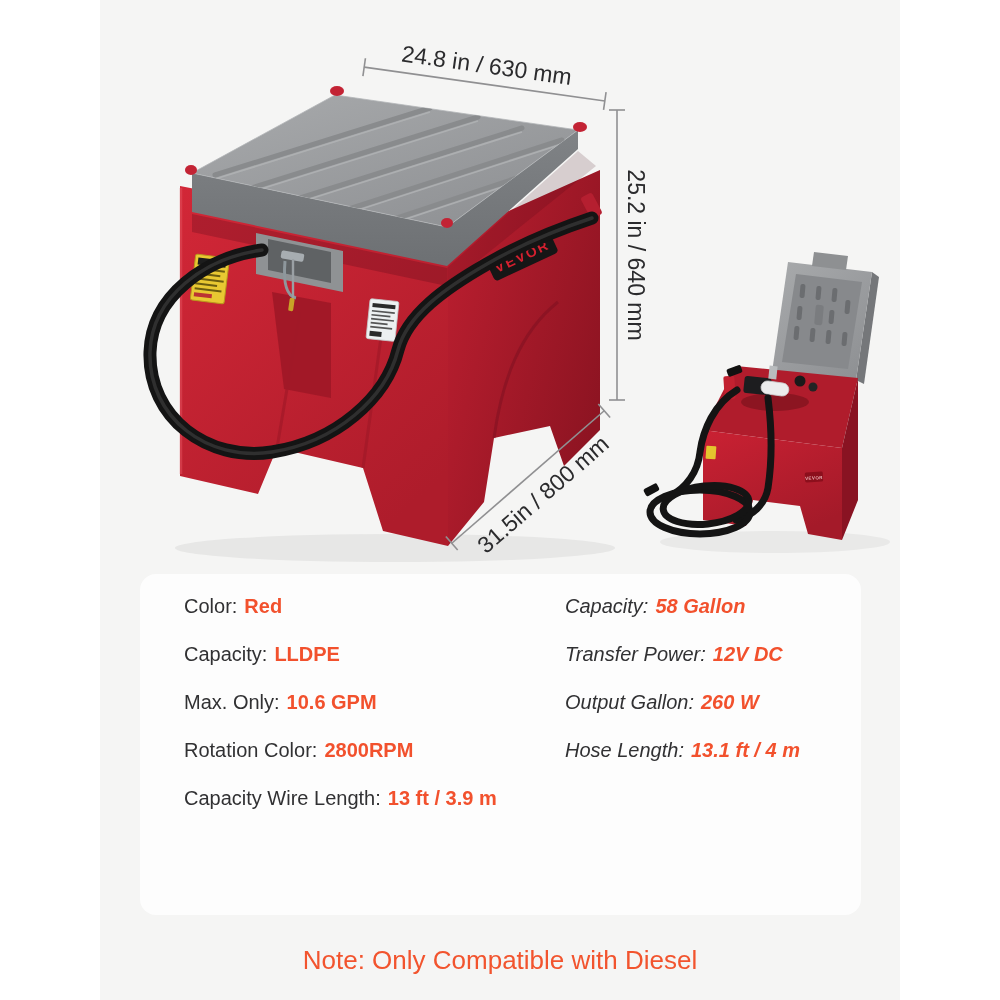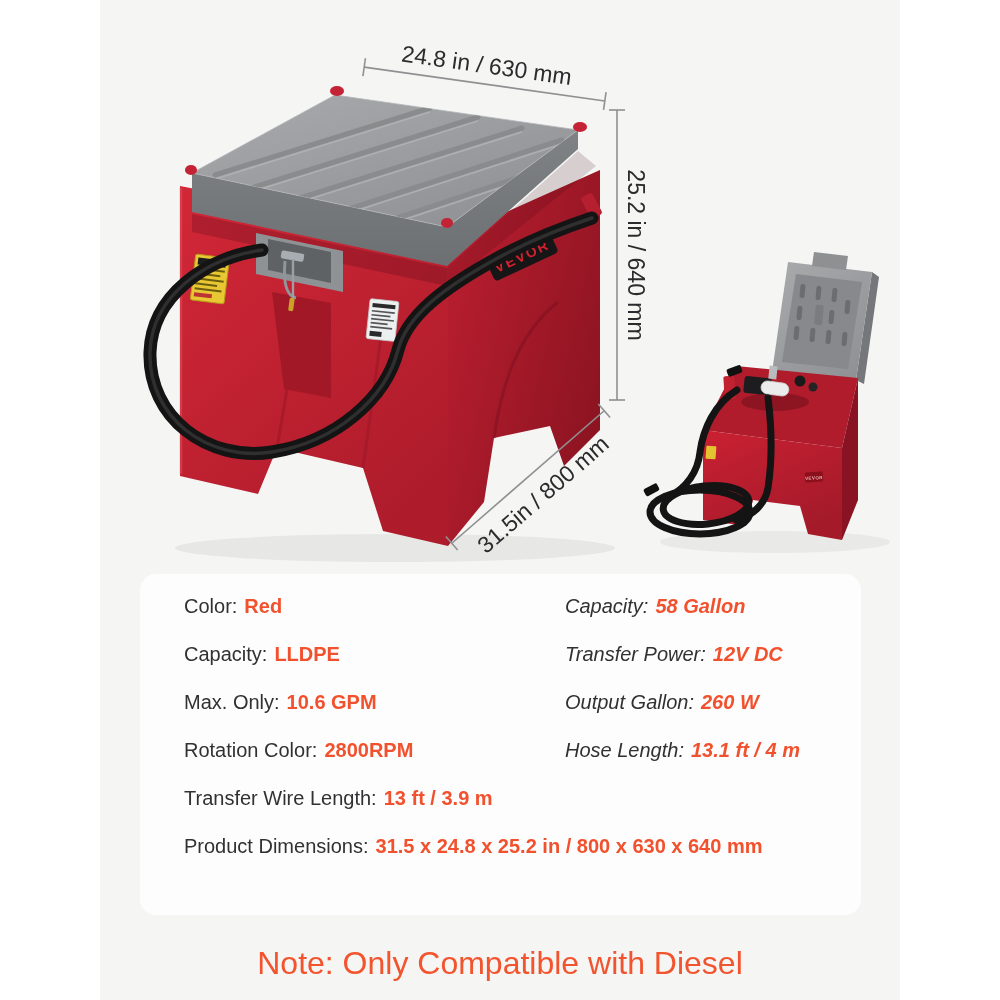--- a/index.html
+++ b/index.html
@@ -16,21 +16,21 @@
     background:#fdfdfd;border-radius:16px;
   }
   .spec-col{position:absolute;top:20px;display:flex;flex-direction:column;gap:24px;}
   .spec-col-left{left:44px;}
   .spec-col-right{left:425px;font-style:italic;}
   .spec-row{height:24px;line-height:24px;font-size:20px;white-space:nowrap;}
   .spec-label{color:#313133;}
   .spec-value{color:#f2512d;font-weight:bold;margin-left:7px;}
   .note{
     position:absolute;left:0;top:945px;width:800px;text-align:center;
-    font-size:32px;color:#f2542e;
+    font-size:26px;color:#f2542e;
   }
   svg text{font-family:"Liberation Sans","DejaVu Sans",sans-serif;}
   .dim-text{font-size:23px;fill:#2b2b2d;}
   .dim-line{stroke:#909092;stroke-width:1.6;fill:none;}
 </style>
 </head>
 <body>
 
 <div class="page">
   <div class="canvas">
@@ -233,24 +233,21 @@
         <div class="spec-row">
           <span class="spec-label">Capacity:</span><span class="spec-value">LLDPE</span>
         </div>
         <div class="spec-row">
           <span class="spec-label">Max. Only:</span><span class="spec-value">10.6 GPM</span>
         </div>
         <div class="spec-row">
           <span class="spec-label">Rotation Color:</span><span class="spec-value">2800RPM</span>
         </div>
         <div class="spec-row">
-          <span class="spec-label">Transfer Wire Length:</span><span class="spec-value">13 ft / 3.9 m</span>
-        </div>
-        <div class="spec-row">
-          <span class="spec-label">Product Dimensions:</span><span class="spec-value">31.5 x 24.8 x 25.2 in / 800 x 630 x 640 mm</span>
+          <span class="spec-label">Capacity Wire Length:</span><span class="spec-value">13 ft / 3.9 m</span>
         </div>
       </div>
       <div class="spec-col spec-col-right">
         <div class="spec-row">
           <span class="spec-label">Capacity:</span><span class="spec-value">58 Gallon</span>
         </div>
         <div class="spec-row">
           <span class="spec-label">Transfer Power:</span><span class="spec-value">12V DC</span>
         </div>
         <div class="spec-row">

